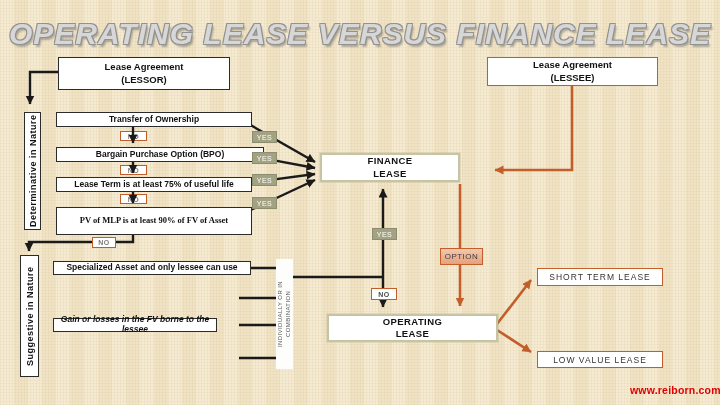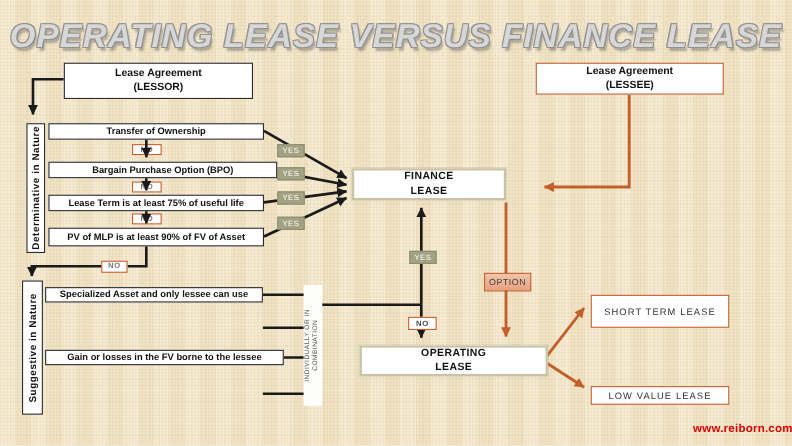--- a/index.html
+++ b/index.html
@@ -21,21 +21,21 @@
     white-space:nowrap;
     font-style:italic;
   }
   .box{
     background:#fff;border:1.5px solid #2b2b2b;z-index:2;
     display:flex;flex-direction:column;align-items:center;justify-content:center;
     text-align:center;font-weight:bold;color:#111;
   }
   .obox{border:1.5px solid #c25e2a;}
   .gbox{border:2.5px solid #c5c5a6;box-shadow:0 0 0 1px rgba(170,170,140,0.25);}
-  .crit{font-size:8.5px;line-height:1.15;padding:1px 2px;}
+  .crit{font-size:8.5px;line-height:1.15;padding:1px 2px;margin-left:12px;}
   .hdr2{font-size:9.5px;line-height:1.35;}
   .out2{font-size:9.5px;line-height:1.3;letter-spacing:0.4px;}
   .leaf{font-size:8.5px;font-weight:normal;letter-spacing:1px;color:#333;}
   .vlabel{
     background:#fff;border:1.2px solid #2b2b2b;z-index:2;
     display:flex;align-items:center;justify-content:center;
     writing-mode:vertical-rl;transform:rotate(180deg);
     font-size:9px;font-weight:bold;color:#111;letter-spacing:0.5px;
   }
   .combo{
@@ -104,52 +104,52 @@
   </div>
   <div class="abs box obox hdr2" style="left:487px;top:57px;width:171px;height:29px;">
     <span>Lease Agreement</span>
     <span>(LESSEE)</span>
   </div>
 
   <div class="abs vlabel" style="left:24px;top:112px;width:17px;height:118px;">Determinative in Nature</div>
   <div class="abs box crit" style="left:44px;top:112px;width:196px;height:15px;">Transfer of Ownership</div>
   <div class="abs box crit" style="left:44px;top:147px;width:208px;height:15px;">Bargain Purchase Option (BPO)</div>
   <div class="abs box crit" style="left:44px;top:177px;width:196px;height:15px;">Lease Term is at least 75% of useful life</div>
-  <div class="abs box crit" style="left:44px;top:207px;width:196px;height:17px;">PV of MLP is at least 90% of FV of Asset</div>
+  <div class="abs box crit" style="left:44px;top:207px;width:196px;height:28px;font-family:Liberation Serif, serif;">PV of MLP is at least 90% of FV of Asset</div>
 
   <div class="abs tag tag-no" style="left:120px;top:131px;width:27px;height:10px;">NO</div>
   <div class="abs tag tag-no" style="left:120px;top:165px;width:27px;height:10px;">NO</div>
   <div class="abs tag tag-no" style="left:120px;top:194px;width:27px;height:10px;">NO</div>
   <div class="abs tag tag-no" style="left:92px;top:237px;width:24px;height:11px;">NO</div>
 
   <div class="abs tag tag-yes" style="left:252px;top:131px;width:25px;height:12px;">YES</div>
   <div class="abs tag tag-yes" style="left:252px;top:152px;width:25px;height:12px;">YES</div>
   <div class="abs tag tag-yes" style="left:252px;top:174px;width:25px;height:12px;">YES</div>
   <div class="abs tag tag-yes" style="left:252px;top:197px;width:25px;height:12px;">YES</div>
 
   <div class="abs vlabel" style="left:20px;top:255px;width:19px;height:122px;">Suggestive in Nature</div>
   <div class="abs box crit" style="left:41px;top:261px;width:198px;height:14px;">Specialized Asset and only lessee can use</div>
-  <div class="abs box crit" style="left:41px;top:318px;width:217px;height:14px;">Gain or losses in the FV borne to the lessee</div>
+  <div class="abs box crit" style="left:41px;top:318px;width:164px;height:14px;font-style:italic;">Gain or losses in the FV borne to the lessee</div>
   <div class="abs combo" style="left:276px;top:259px;width:17px;height:110px;">INDIVIDUALLY OR IN COMBINATION</div>
 
   <div class="abs tag tag-yes" style="left:372px;top:228px;width:25px;height:12px;">YES</div>
   <div class="abs tag tag-no" style="left:371px;top:288px;width:26px;height:12px;color:#4a4a4a;">NO</div>
 
   <div class="abs box gbox out2" style="left:320px;top:153px;width:140px;height:29px;">
     <span>FINANCE</span>
     <span>LEASE</span>
   </div>
   <div class="abs box gbox out2" style="left:327px;top:314px;width:171px;height:28px;">
     <span>OPERATING</span>
     <span>LEASE</span>
   </div>
 
   <div class="abs tag tag-option" style="left:440px;top:248px;width:43px;height:17px;">OPTION</div>
 
-  <div class="abs box obox leaf" style="left:537px;top:268px;width:126px;height:30px;">SHORT TERM LEASE</div>
+  <div class="abs box obox leaf" style="left:537px;top:268px;width:126px;height:18px;">SHORT TERM LEASE</div>
   <div class="abs box obox leaf" style="left:537px;top:351px;width:126px;height:17px;">LOW VALUE LEASE</div>
 
   <div class="abs watermark" style="left:630px;top:384px;">www.reiborn.com</div>
 
   <svg class="layer layer-over" width="720" height="405">
     <g stroke="#1a1a1a" stroke-width="2.4" fill="none">
       <line x1="133" y1="127" x2="133" y2="143" marker-end="url(#ab)"></line>
       <line x1="133" y1="162" x2="133" y2="173" marker-end="url(#ab)"></line>
       <line x1="133" y1="192" x2="133" y2="203" marker-end="url(#ab)"></line>
     </g>

